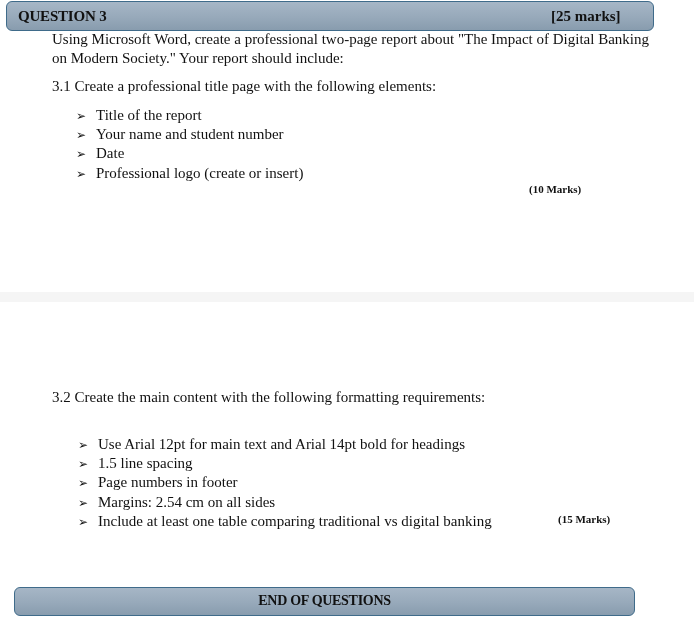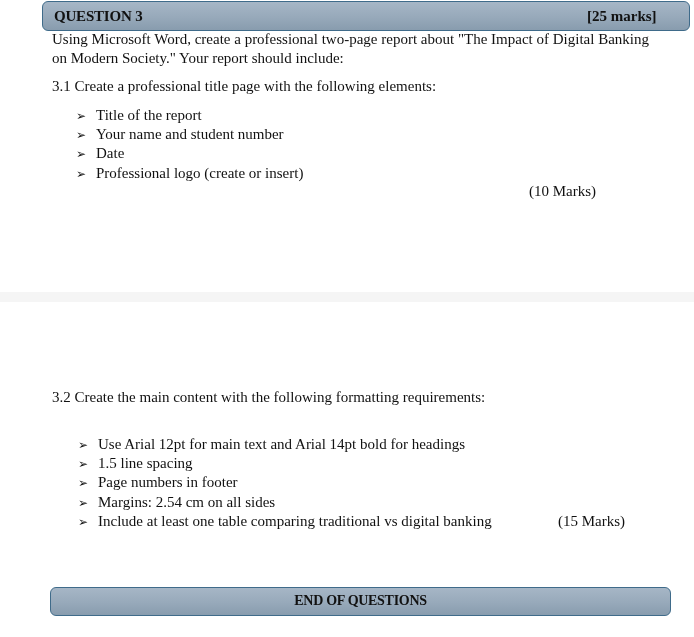--- a/index.html
+++ b/index.html
@@ -11,35 +11,34 @@
   }
   .banner {
     position: absolute;
     box-sizing: border-box;
     border: 1.5px solid #3f6b8a;
     border-radius: 6px;
     background: linear-gradient(to bottom, #a6b6c6 0%, #97a9ba 55%, #889cae 100%);
     font-weight: bold;
     font-size: 15px;
     color: #111;
-    margin-left: 36px;
   }
   .q-banner { left: 6px; top: 1px; width: 648px; height: 30px; }
   .q-banner .q-title { position: absolute; left: 11px; top: 6px; letter-spacing: -0.2px; }
   .q-banner .q-marks { position: absolute; left: 544px; top: 6px; }
   .end-banner { left: 14px; top: 587px; width: 621px; height: 29px; text-align: center; }
   .end-banner span { display: inline-block; margin-top: 5px; font-size: 14px; letter-spacing: -0.3px; }
 
   .text { position: absolute; font-size: 15px; line-height: 19px; white-space: nowrap; }
   .intro { left: 52px; top: 30px; }
   .sub { left: 52px; }
   .list { position: absolute; margin: 0; padding: 0; list-style: none; font-size: 15px; }
   .list li { height: 19.2px; line-height: 19px; white-space: nowrap; position: relative; }
   .bullet { display: inline-block; width: 20px; font-size: 12px; }
-  .marks { position: absolute; font-weight: normal; font-size: 15px; white-space: nowrap; }
+  .marks { position: absolute; font-weight: bold; font-size: 11px; white-space: nowrap; }
 
   .page-break { position: absolute; left: 0; top: 292px; width: 694px; height: 10px; background: #f5f5f5; }
 </style>
 </head>
 <body>
 
 <div class="banner q-banner">
   <span class="q-title">QUESTION 3</span>
   <span class="q-marks">[25 marks]</span>
 </div>

